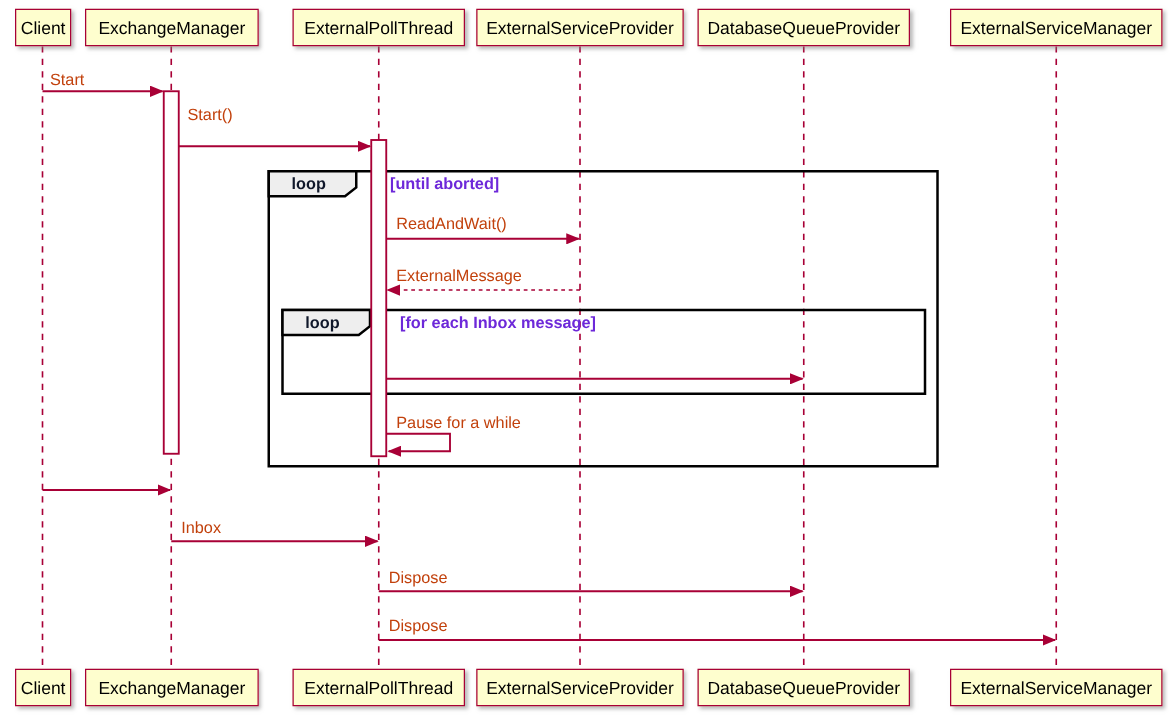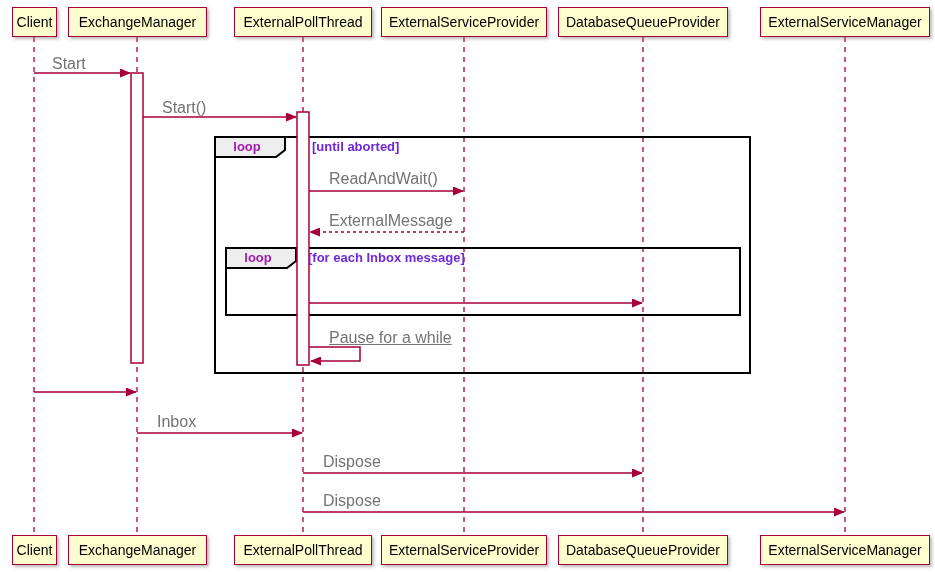--- a/index.html
+++ b/index.html
@@ -9,24 +9,24 @@
   }
   .gfx { position:absolute; left:0; top:0; }
   .participant {
     position:absolute; height:30px; box-sizing:border-box;
     background:#FEFECE; border:1.6px solid #A80036;
     box-shadow:2px 2px 3px rgba(130,130,130,0.55);
     display:flex; align-items:center; justify-content:center;
     font-size:14px; color:#000; white-space:nowrap;
   }
   .msg-label {
-    position:absolute; font-size:16px; color:#737373; white-space:nowrap; line-height:15px;margin-left:12px;
+    position:absolute; font-size:13px; color:#c2410c; white-space:nowrap; line-height:15px;
   }
   .frag-op {
-    position:absolute; font-size:13px; font-weight:bold; color:#a21caf;
+    position:absolute; font-size:13px; font-weight:bold; color:#0f172a;
     text-align:center; line-height:18px; white-space:nowrap;
   }
   .frag-cond {
     position:absolute; font-size:13px; font-weight:bold; color:#6d28d9;
     white-space:nowrap; line-height:14px;
   }
 </style>
 </head>
 <body>
 
@@ -76,24 +76,24 @@
   <div class="participant" style="left:12px;  top:535px; width:45px;">Client</div>
   <div class="participant" style="left:68px;  top:535px; width:139px;">ExchangeManager</div>
   <div class="participant" style="left:234px; top:535px; width:138px;">ExternalPollThread</div>
   <div class="participant" style="left:381px; top:535px; width:166px;">ExternalServiceProvider</div>
   <div class="participant" style="left:558px; top:535px; width:170px;">DatabaseQueueProvider</div>
   <div class="participant" style="left:760px; top:535px; width:170px;">ExternalServiceManager</div>
 
   <div class="frag-op" style="left:218px; top:138px; width:58px;">loop</div>
   <div class="frag-cond" style="left:312px; top:140px;">[until aborted]</div>
   <div class="frag-op" style="left:229px; top:249px; width:58px;">loop</div>
-  <div class="frag-cond" style="left:308px; top:251px;">[for each Inbox message]</div>
+  <div class="frag-cond" style="left:320px; top:251px;">[for each Inbox message]</div>
 
   <div class="msg-label" style="left:40px;  top:56px;">Start</div>
-  <div class="msg-label" style="left:150px; top:100px;">Start()</div>
+  <div class="msg-label" style="left:150px; top:84px;">Start()</div>
   <div class="msg-label" style="left:317px; top:171px;">ReadAndWait()</div>
   <div class="msg-label" style="left:317px; top:213px;text-align:center;">ExternalMessage</div>
-  <div class="msg-label" style="left:317px; top:330px;text-decoration:underline;">Pause for a while</div>
+  <div class="msg-label" style="left:317px; top:330px;">Pause for a while</div>
   <div class="msg-label" style="left:145px; top:414px;">Inbox</div>
   <div class="msg-label" style="left:311px; top:454px;">Dispose</div>
   <div class="msg-label" style="left:311px; top:493px;">Dispose</div>
 
 </div>
 
 </body></html>

